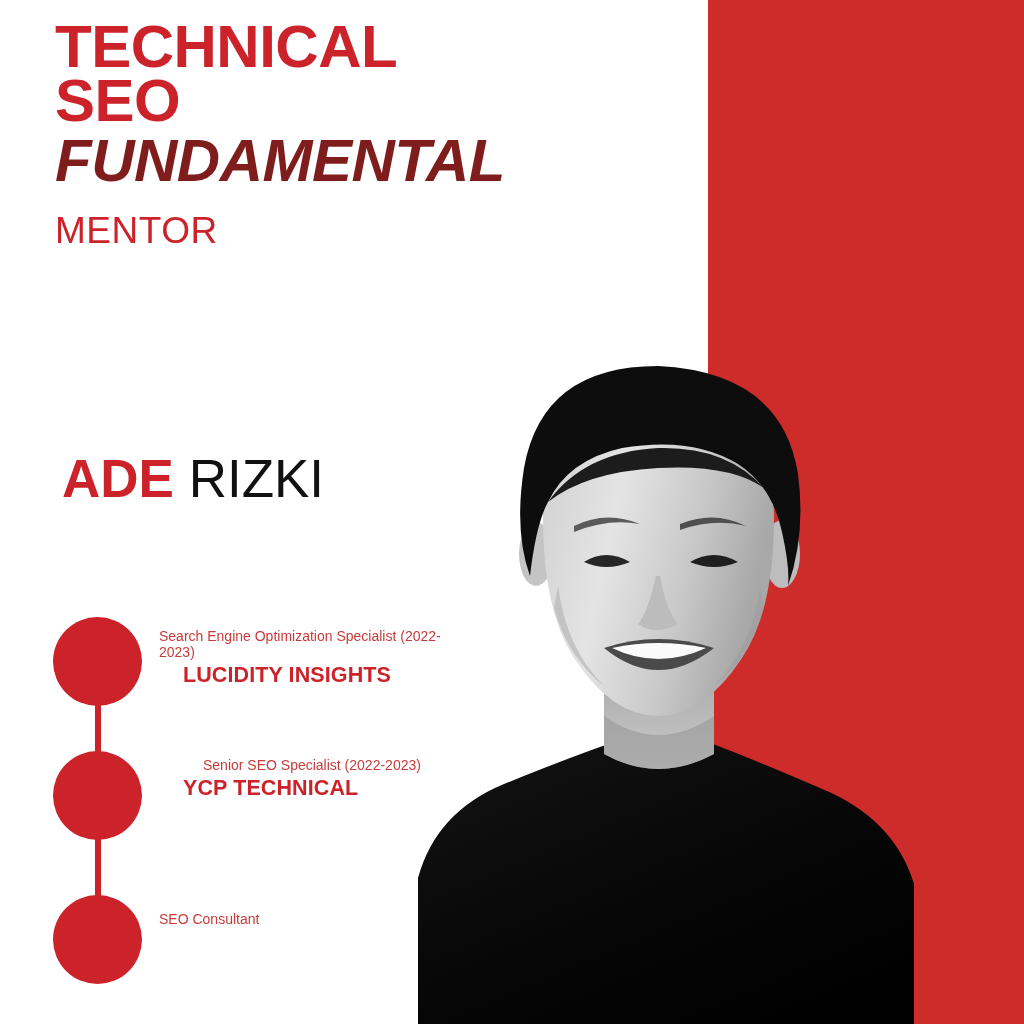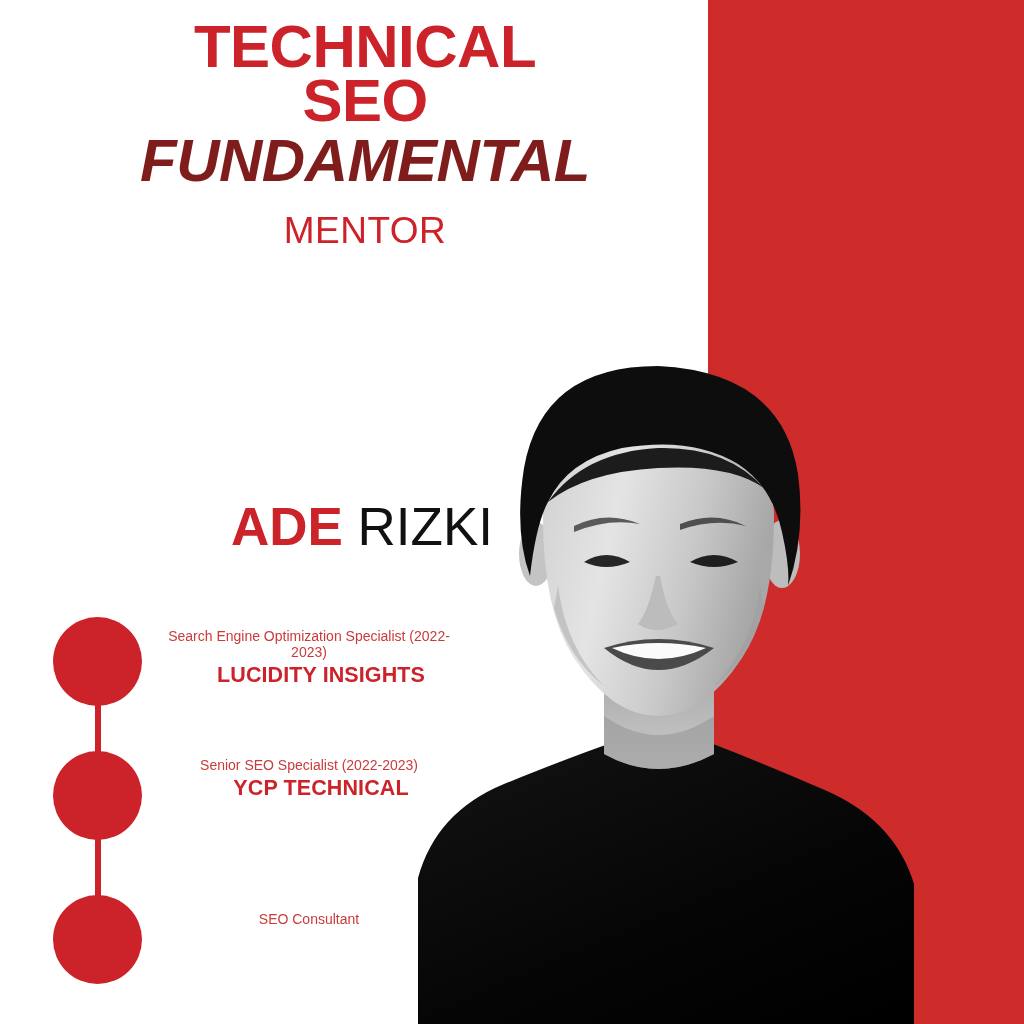--- a/index.html
+++ b/index.html
@@ -60,21 +60,20 @@
     color: var(--brand-red, #cc2229);
   }
 
   
   #name-block {
     position: absolute;
     left: 62px;
     top: 450px;
     width: 600px;
     z-index: 5;
-    margin-top: 48px;
   }
   .name-line {
     display: block;
     font-size: 53px;
     line-height: 1.08;
     font-weight: 400;
     letter-spacing: 0px;
     color: #111111;
     white-space: nowrap;
   }
@@ -149,21 +148,21 @@
     width: 600px;
     height: 706px;
     z-index: 6;
     filter: grayscale(100%);
   }
   #portrait svg { display: block; width: 100%; height: 100%; }
 </style>
 </head>
 <body>
 
-<div id="poster" style="--brand-red: #cc2229; background: rgb(255, 255, 255); text-align: center;">
+<div id="poster" style="--brand-red: #cc2229; background: rgb(255, 255, 255);">
 
   <div id="red-panel" style="background: rgb(206, 43, 43);"></div>
 
   <div id="heading-block">
     <span class="head-line head-red" id="line-technical">TECHNICAL</span>
     <span class="head-line head-red">SEO</span>
     <span class="head-line head-black" id="line-fundamental" style="color: #7f1d1d; font-style: italic;">FUNDAMENTAL</span>
     <span id="mentor-label">MENTOR</span>
   </div>
 
@@ -179,21 +178,21 @@
     <div class="tl-node" id="node-1"></div>
     <div class="tl-node" id="node-2"></div>
     <div class="tl-node" id="node-3"></div>
 
     <div class="tl-text" id="text-1">
       <span class="tl-role" style="color: rgb(201, 59, 59);">Search Engine Optimization Specialist (2022-2023)</span>
       <span class="tl-company">LUCIDITY INSIGHTS</span>
     </div>
 
     <div class="tl-text" id="text-2">
-      <span class="tl-role" style="color: rgb(201, 59, 59);">Senior SEO Specialist (2022-2023)</span>
+      <span class="tl-role" style="color: rgb(201, 59, 59); margin-left: 44px;">Senior SEO Specialist (2022-2023)</span>
       <span class="tl-company">YCP TECHNICAL</span>
     </div>
 
     <div class="tl-text" id="text-3">
       <span class="tl-role" style="color: rgb(201, 59, 59);">SEO Consultant</span>
     </div>
   </div>
 
   <div id="portrait">
     <svg viewBox="0 0 600 706" preserveAspectRatio="xMidYMax meet">

